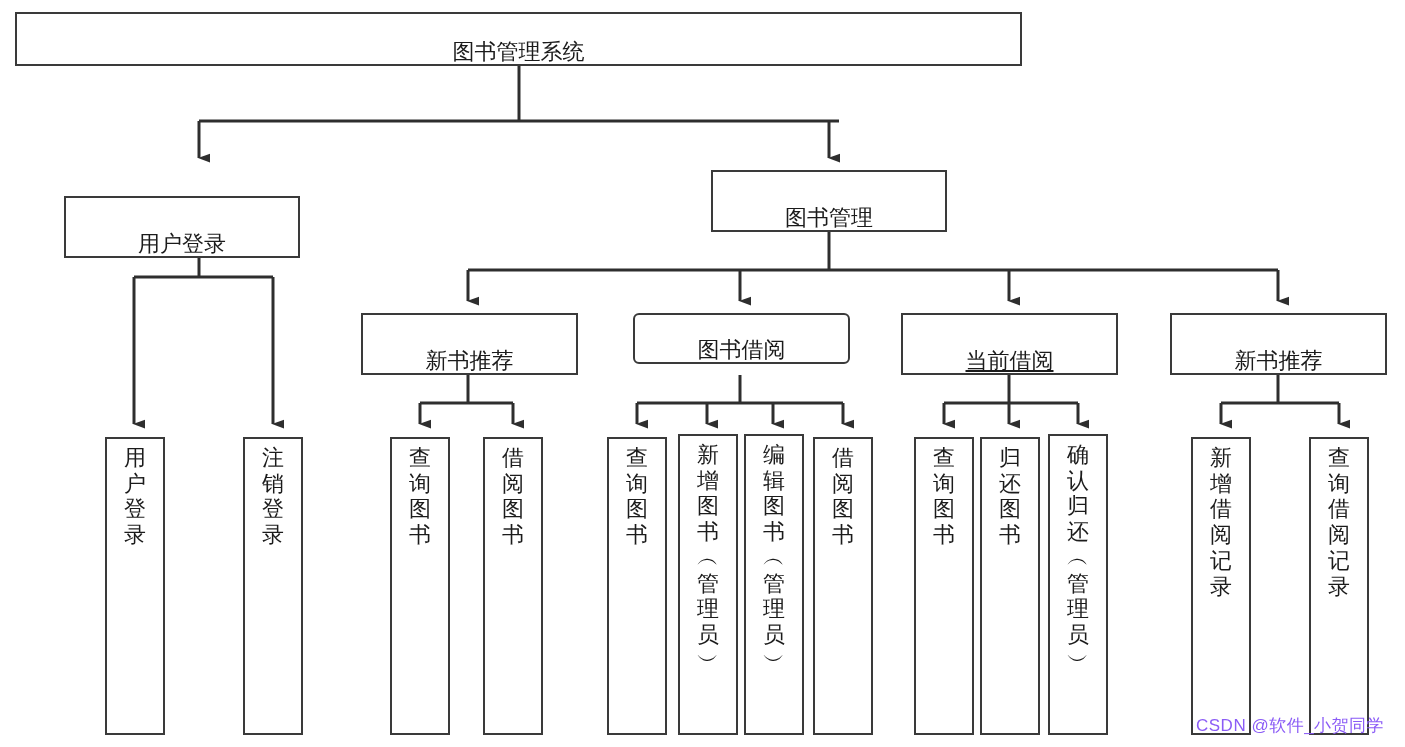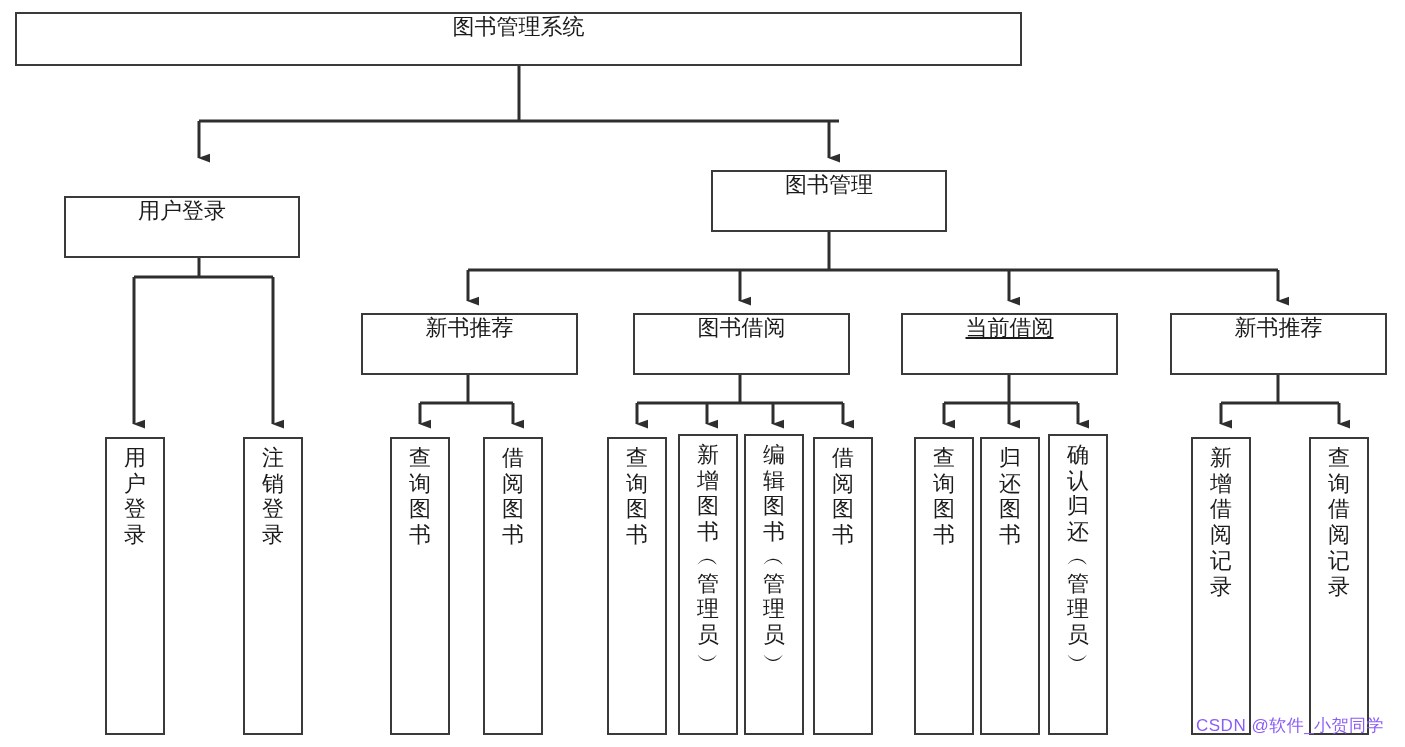--- a/index.html
+++ b/index.html
@@ -1,20 +1,20 @@
 <!DOCTYPE html>
 <html><head>
 <meta charset="utf-8">
 <style>
   html,body{margin:0;padding:0;background:#ffffff;}
   body{width:1405px;height:747px;position:relative;overflow:hidden;
        font-family:"Liberation Sans","DejaVu Sans",sans-serif;color:#1a1a1a;}
   #canvas{position:absolute;left:0;top:0;width:1405px;height:747px;}
   .node{position:absolute;box-sizing:border-box;border:2.5px solid #3a3a3a;
-        background:#ffffff;display:flex;align-items:flex-start;justify-content:center;}
+        background:#ffffff;display:flex;align-items:flex-end;justify-content:center;}
   .node .lbl{font-size:22px;line-height:1.15;color:#1b1b1b;white-space:nowrap;}
   .leaf{position:absolute;box-sizing:border-box;border:2.5px solid #3a3a3a;
         background:#ffffff;display:flex;align-items:flex-start;justify-content:center;
         padding-top:6px;}
   .leaf .vlbl{font-size:22px;line-height:1.17;color:#1b1b1b;
         width:26px;text-align:center;word-break:break-all;letter-spacing:0;}
   .leaf .vlbl span{display:block;}
   svg#wires{position:absolute;left:0;top:0;width:1405px;height:747px;pointer-events:none;}
   #watermark{position:absolute;font-size:17px;color:#8b5cf6;white-space:nowrap;
         left:1196px;top:714px;letter-spacing:.5px;}
@@ -81,21 +81,21 @@
   <div class="node" style="left:64px;top:170px;width:236px;height:62px;margin-top:26px;">
     <span class="lbl">用户登录</span>
   </div>
   <div class="node" style="left:711px;top:170px;width:236px;height:62px;">
     <span class="lbl">图书管理</span>
   </div>
 
   <div class="node" style="left:361px;top:313px;width:217px;height:62px;">
     <span class="lbl">新书推荐</span>
   </div>
-  <div class="node" style="left:633px;top:313px;width:217px;height:62px;">
+  <div class="node" style="left:633px;top:313px;width:217px;height:51px;border-radius:6px;">
     <span class="lbl">图书借阅</span>
   </div>
   <div class="node" style="left:901px;top:313px;width:217px;height:62px;text-decoration:underline;">
     <span class="lbl">当前借阅</span>
   </div>
   <div class="node" style="left:1170px;top:313px;width:217px;height:62px;">
     <span class="lbl">新书推荐</span>
   </div>
 
   <div class="leaf" style="left:105px;top:437px;width:60px;height:298px;">

